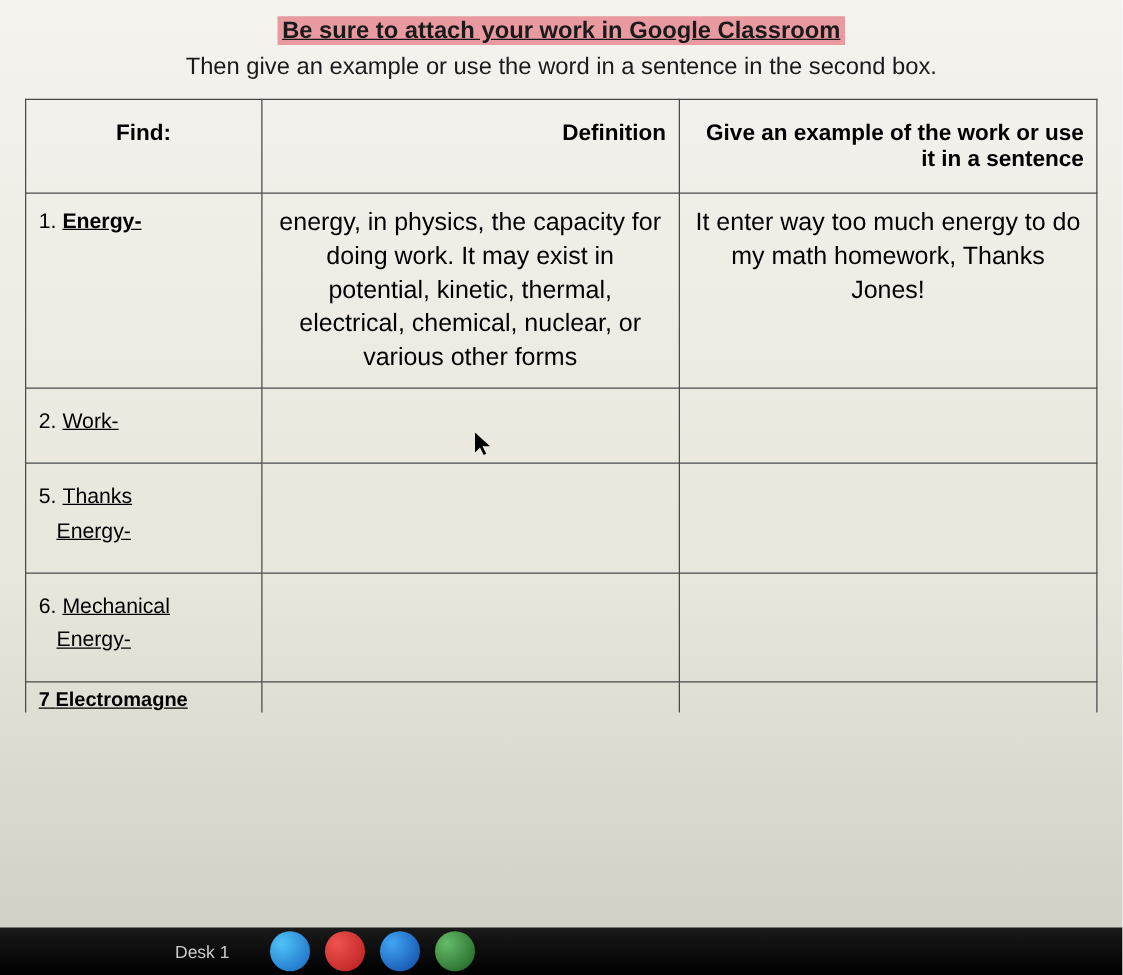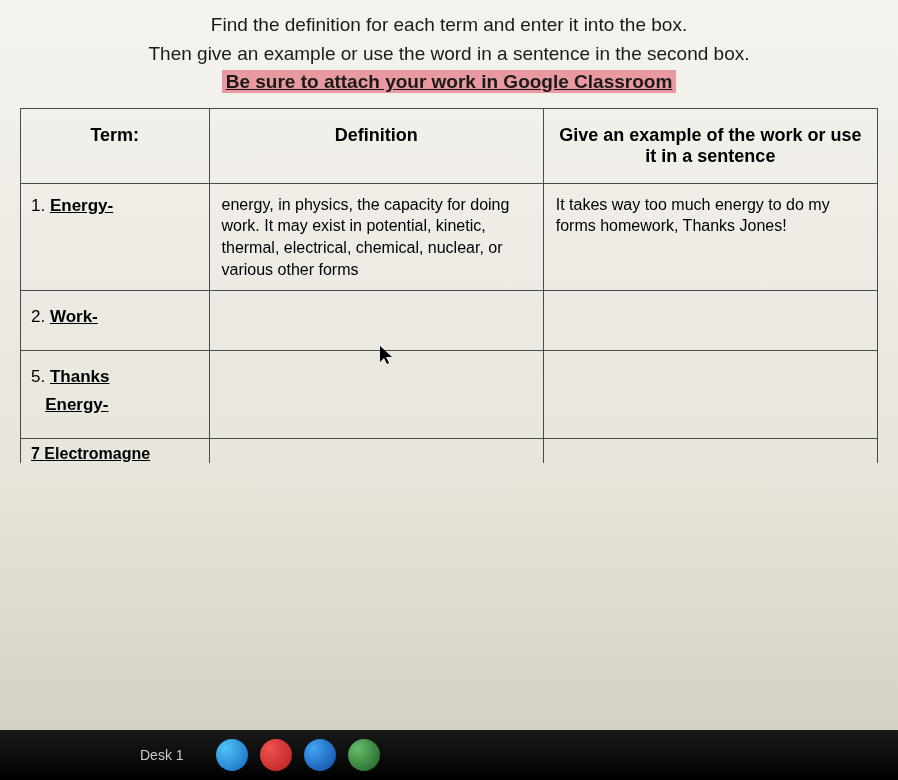--- a/index.html
+++ b/index.html
@@ -41,68 +41,69 @@
     }
     th, td {
       border: 1.5px solid #4a4a4a;
       padding: 10px 12px;
       vertical-align: top;
       text-align: left;
     }
     th {
       font-weight: bold;
       font-size: 18px;
-      text-align: center;
+      text-align: right;
       padding: 16px 10px;
     }
     th:first-child {
       text-align: center;
     }
     td.term-cell {
       font-size: 17px;
       font-weight: normal;
       padding: 12px 10px 20px;
       min-height: 60px;
     }
     td.def-cell, td.ex-cell {
-      font-size: 16px;
+      font-size: 20px;
       line-height: 1.35;
+      text-align: center;
     }
     .term-num {
       display: inline;
     }
     .term-link {
       text-decoration: underline;
       font-weight: bold;
       font-family: "Comic Sans MS", cursive, sans-serif;
     }
     .handwritten {
       font-family: "Comic Sans MS", cursive, sans-serif;
-      font-weight: bold;
+      font-weight: normal;
       text-decoration: underline;
       font-size: 17px;
       line-height: 1.6;
     }
     .row-tall td {
       height: 90px;
     }
     .cursor {
       position: absolute;
       left: 380px;
       top: 346px;
       font-size: 18px;
       color: #000;
       pointer-events: none;
     }
     .taskbar {
       position: absolute;
       bottom: 0;
       left: 0;
       right: 0;
-      height: 50px;
+      height: 38px;
       background: linear-gradient(to bottom, #1a1a1a, #000);
       display: flex;
       align-items: center;
       padding-left: 140px;
       gap: 12px;
     }
     .desk-label {
       color: #ccc;
       font-size: 14px;
       margin-right: 20px;
@@ -127,60 +128,68 @@
       padding: 6px 10px 0;
     }
     .col1 { width: 22%; }
     .col2 { width: 39%; }
     .col3 { width: 39%; }
   </style>
 </head>
 <body>
 
 <div class="instructions">
-  <p>Find the definition for each term and enter it into the box.</p>
+  <p><span class="highlight">Be sure to attach your work in Google Classroom</span></p>
   <p>Then give an example or use the word in a sentence in the second box.</p>
-  <p><span class="highlight">Be sure to attach your work in Google Classroom</span></p>
 </div>
 
 <div class="table-wrap">
   <table>
     <colgroup>
       <col class="col1">
         <col class="col2">
         <col class="col3">
     </colgroup>
     <thead>
       <tr>
-        <th>Term:</th>
+        <th>Find:</th>
         <th>Definition</th>
         <th>Give an example of the work or use it in a sentence</th>
       </tr>
     </thead>
     <tbody>
       <tr>
         <td class="term-cell">
           <span class="term-num">1.</span>
           <span class="term-link">Energy-</span>
         </td>
         <td class="def-cell">energy, in physics, the capacity for doing work. It may exist in potential, kinetic, thermal, electrical, chemical, nuclear, or various other forms</td>
-        <td class="ex-cell">It takes way too much energy to do my forms homework, Thanks Jones!</td>
+        <td class="ex-cell">It enter way too much energy to do my math homework, Thanks Jones!</td>
       </tr>
       <tr>
         <td class="term-cell">
           <span class="term-num">2.</span>
           <span class="handwritten">Work-</span>
         </td>
         <td class="def-cell"></td>
         <td class="ex-cell"></td>
       </tr>
       <tr>
         <td class="term-cell">
           <span class="term-num">5.</span>
           <span class="handwritten">Thanks</span><br>
+          &nbsp;&nbsp;&nbsp;<span class="handwritten">Energy-</span>
+        </td>
+        <td class="def-cell"></td>
+        <td class="ex-cell"></td>
+      </tr>
+      <tr>
+        <td class="term-cell">
+          <span class="term-num">6.</span>
+          <span class="handwritten">Mechanical</span><br>
           &nbsp;&nbsp;&nbsp;<span class="handwritten">Energy-</span>
         </td>
         <td class="def-cell"></td>
         <td class="ex-cell"></td>
       </tr>
       <tr>
         <td class="cutoff" colspan="1" style="border-bottom:none;">
           <span>7</span>
           <span>Electromagne</span>
         </td>

